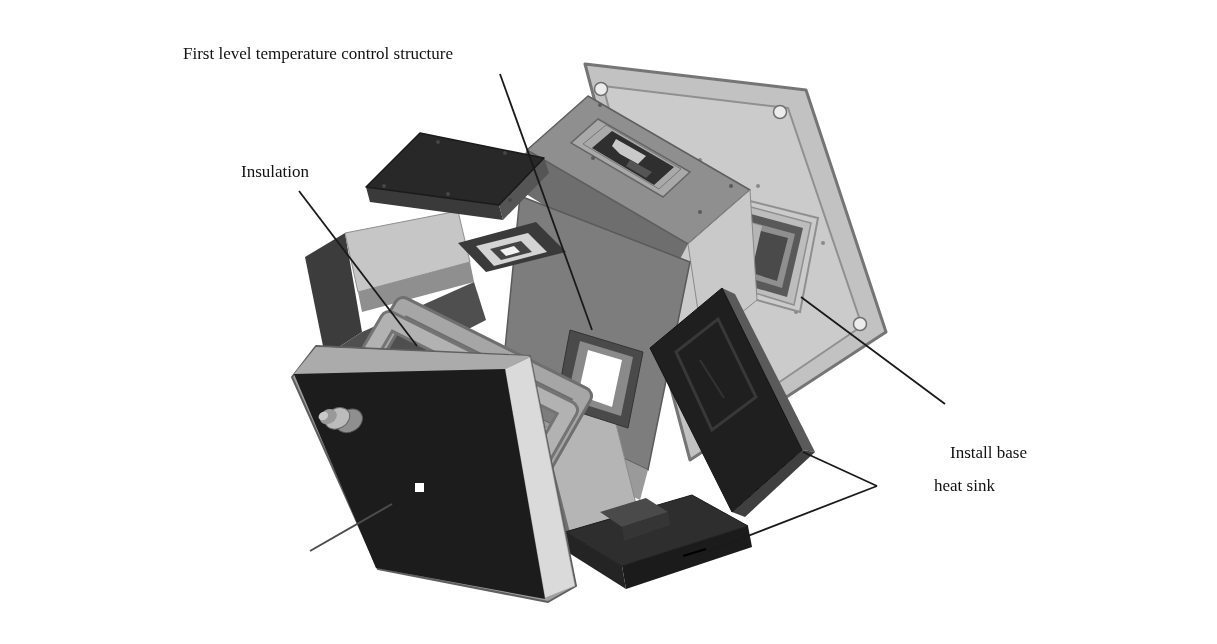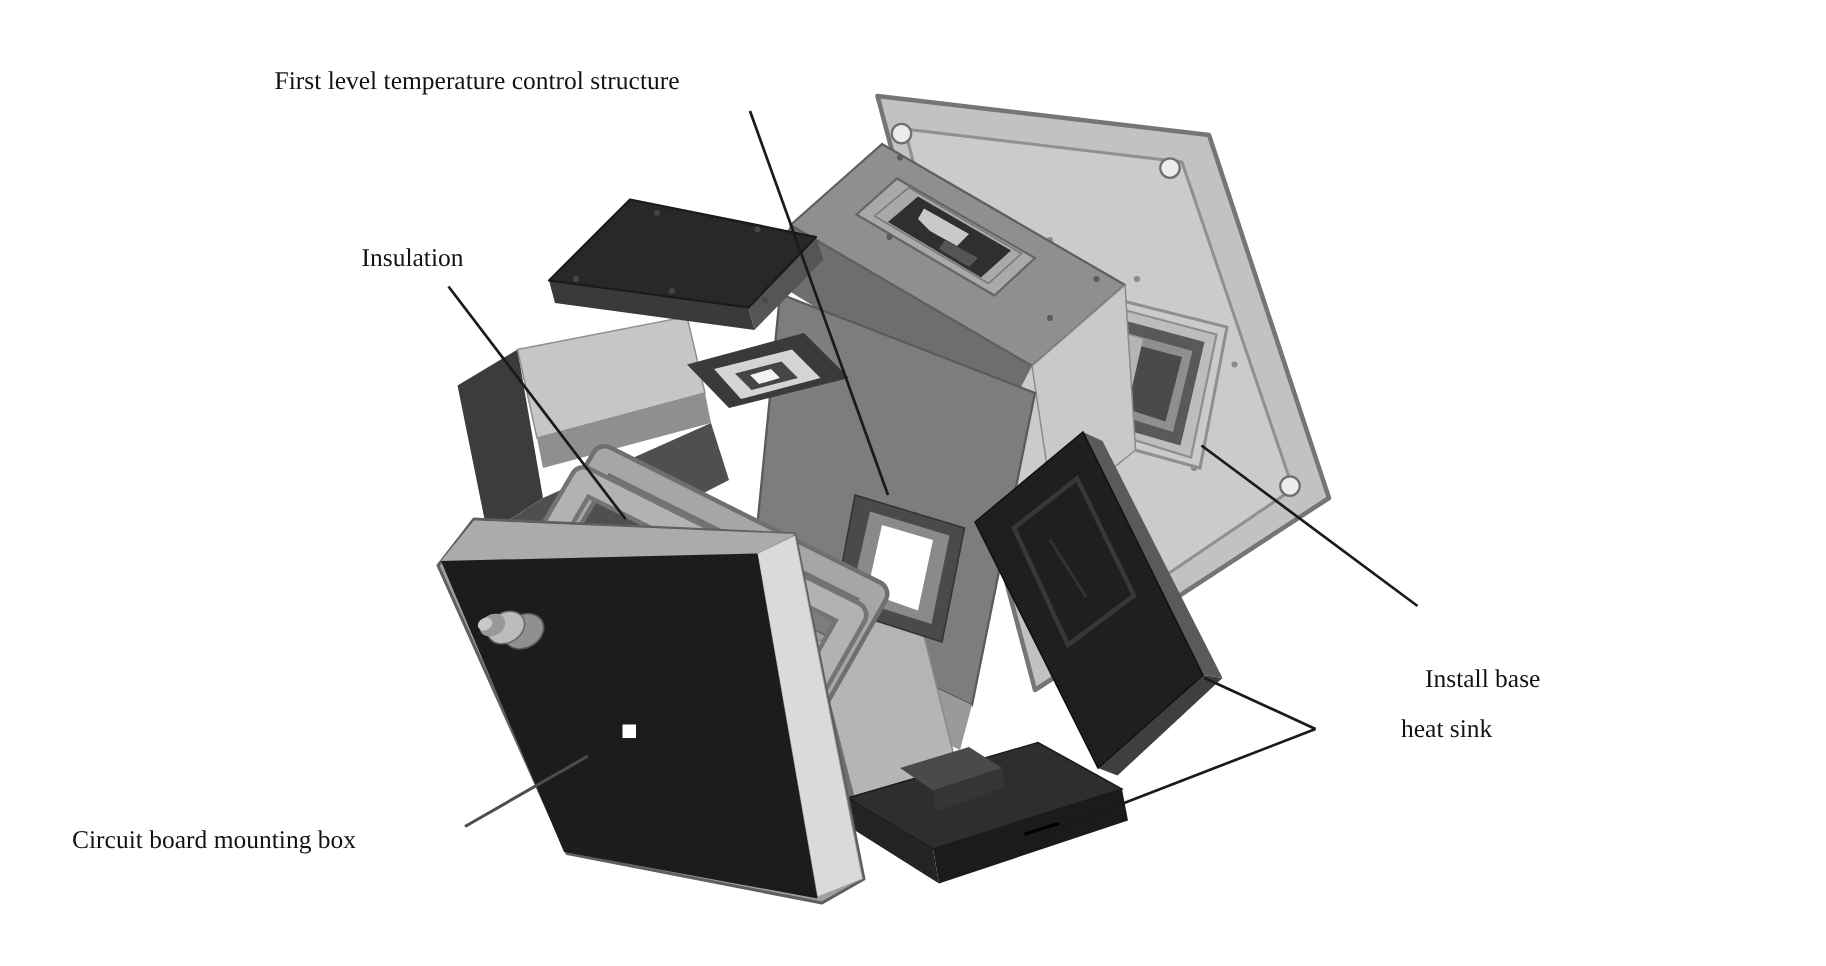--- a/index.html
+++ b/index.html
@@ -149,15 +149,14 @@
     <line x1="877" y1="486" x2="803" y2="452"></line>
     <line x1="877" y1="486" x2="696" y2="556"></line>
     <line x1="310" y1="551" x2="392" y2="504" stroke="#4d4d4d" stroke-width="2"></line>
   </g>
 </svg>
 
   <div class="lbl first">First level temperature control structure</div>
   <div class="lbl insul">Insulation</div>
   <div class="lbl base">Install base</div>
   <div class="lbl hsink">heat sink</div>
-  <div class="lbl cbox">Circuit board mounting box</div>
 
 </div>
 
 </body></html>

